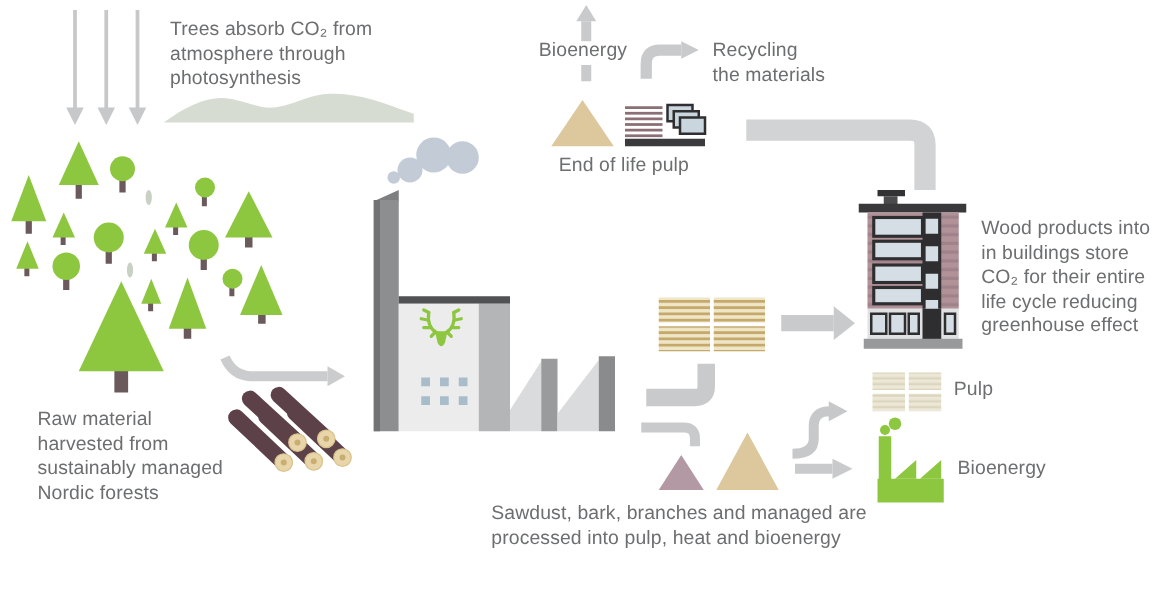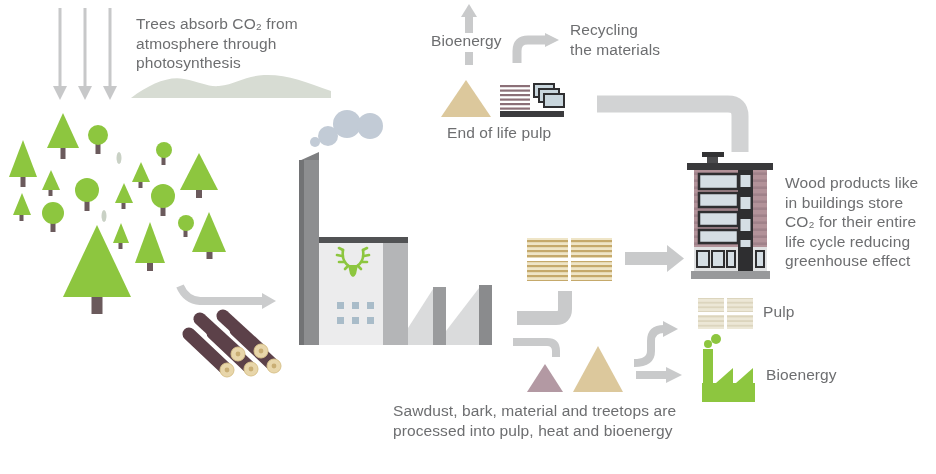--- a/index.html
+++ b/index.html
@@ -264,27 +264,31 @@
     <rect x="703" y="349" width="10" height="35"></rect>
     <rect x="702" y="383" width="53" height="19"></rect>
     <polygon points="716,383 733,368 733,383"></polygon>
         <polygon points="736,383 753,368 753,383"></polygon>
   </g>
 </svg>
 
 <div class="txt" style="left:136px;top:14px;width:210px">Trees absorb CO₂ from
 atmosphere through
 photosynthesis</div>
+<div class="txt" style="left:30px;top:326px;width:180px">Raw material
+harvested from
+sustainably managed
+Nordic forests</div>
 <div class="txt" style="left:431px;top:31px">Bioenergy</div>
-<div class="txt" style="left:570px;top:20px;width:120px">Recycling
+<div class="txt" style="left:570px;top:31px;width:120px">Recycling
 the materials</div>
 <div class="txt" style="left:447px;top:123px">End of life pulp</div>
-<div class="txt" style="left:785px;top:173px;width:150px">Wood products like
+<div class="txt" style="left:785px;top:173px;width:150px">Wood products into
 in buildings store
 CO₂ for their entire
 life cycle reducing
 greenhouse effect</div>
 <div class="txt" style="left:763px;top:302px">Pulp</div>
 <div class="txt" style="left:766px;top:365px">Bioenergy</div>
-<div class="txt" style="left:393px;top:401px;width:320px">Sawdust, bark, material and treetops are
+<div class="txt" style="left:393px;top:401px;width:320px">Sawdust, bark, branches and managed are
 processed into pulp, heat and bioenergy</div>
 
 </div>
 
 </body></html>

